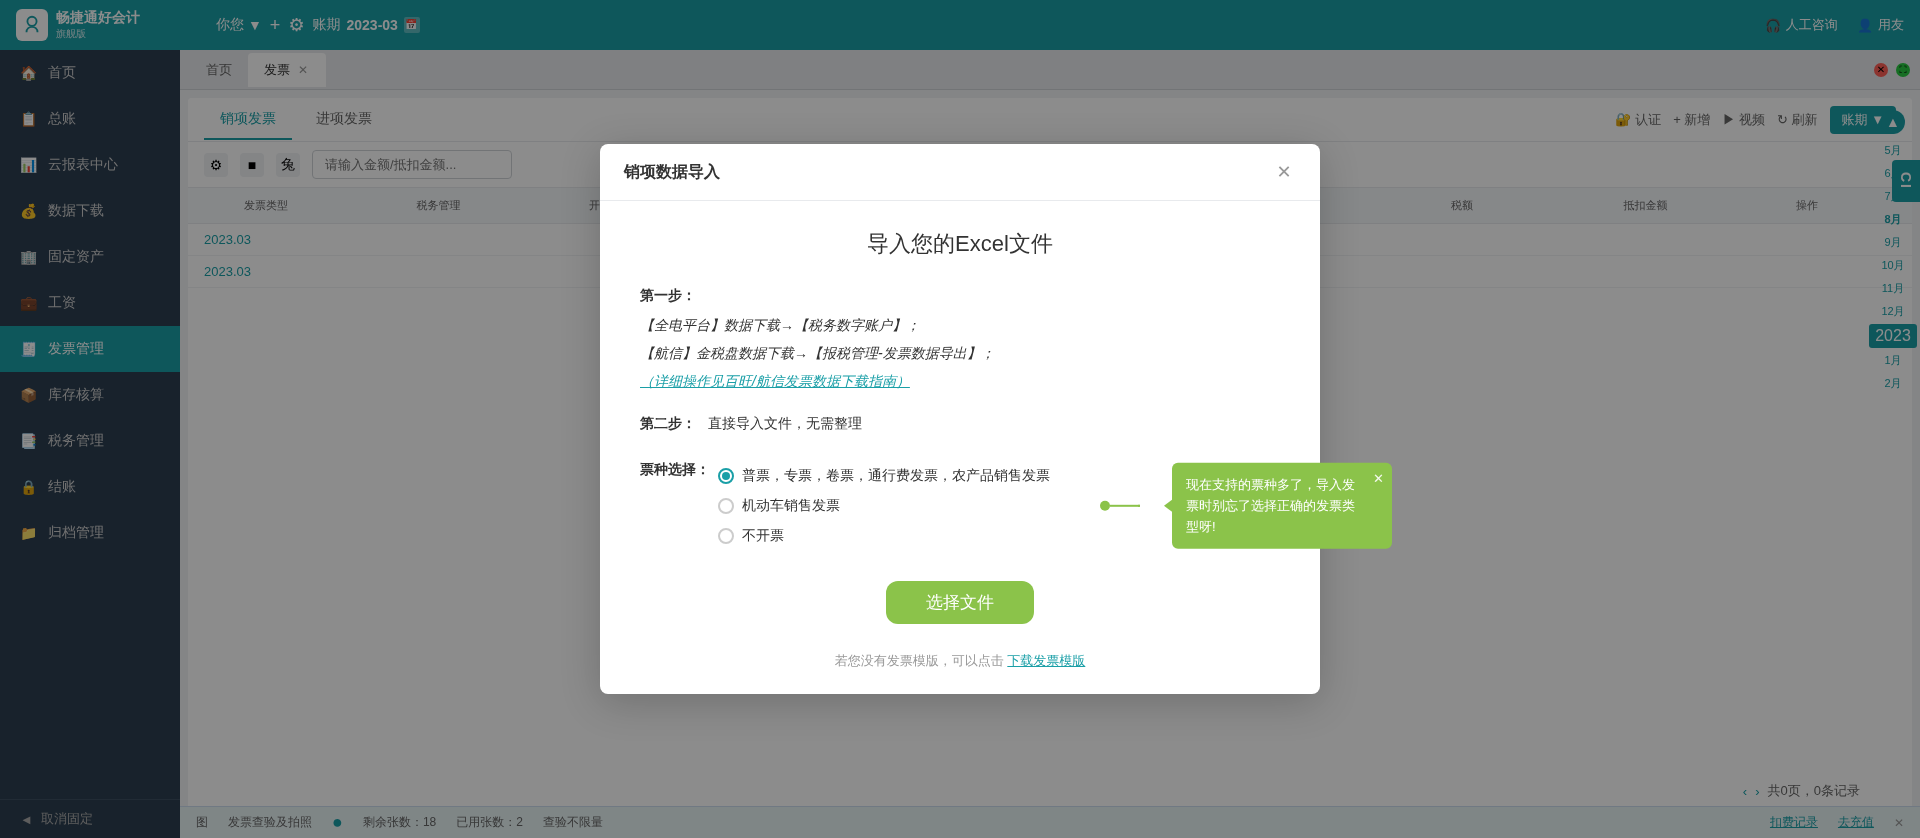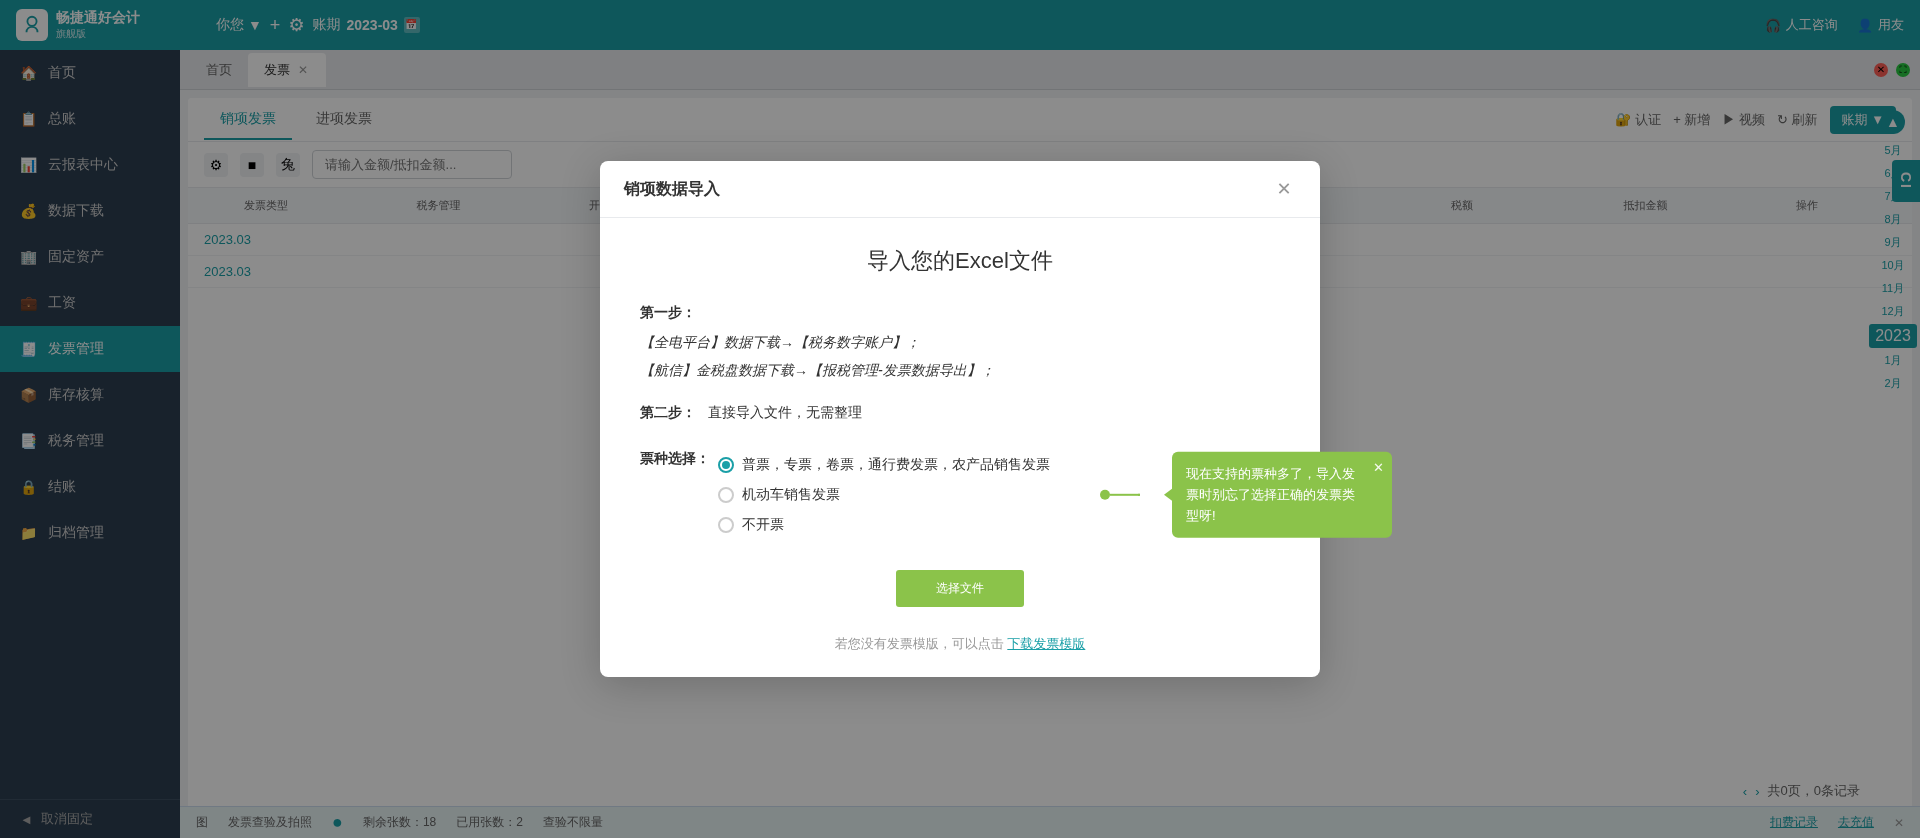--- a/index.html
+++ b/index.html
@@ -120,22 +120,22 @@
     .radio-group { margin-top: 8px; }
     .radio-item { display: flex; align-items: center; gap: 8px; margin-bottom: 12px; cursor: pointer; font-size: 14px; color: #333; }
     .radio-circle {
       width: 16px; height: 16px; border-radius: 50%; border: 2px solid #ccc;
       display: flex; align-items: center; justify-content: center; flex-shrink: 0;
     }
     .radio-circle.checked { border-color: #1a9fa7; }
     .radio-dot { width: 8px; height: 8px; border-radius: 50%; background: #1a9fa7; }
     .modal-footer { text-align: center; padding-bottom: 24px; }
     .select-file-btn {
-      background: #8bc34a; color: white; border: none; border-radius: 3px;
-      padding: 10px 40px; font-size: 12px; cursor: pointer; font-weight: 500;
+      background: #8bc34a; color: white; border: none; border-radius: 12px;
+      padding: 10px 40px; font-size: 17px; cursor: pointer; font-weight: 500;
       margin-bottom: 16px;
     }
     .download-hint { font-size: 13px; color: #999; }
     .download-hint a { color: #1a9fa7; text-decoration: underline; cursor: pointer; }
 
     
     .ci-badge {
       position: absolute; right: 0; top: 160px;
       background: #1a9fa7; color: white; writing-mode: vertical-rl;
       padding: 12px 6px; font-size: 14px; font-weight: bold; cursor: pointer;
@@ -306,21 +306,21 @@
       <span>2023.03</span>
     </div>
   </div>
 </div>
 
 <div style="position:absolute; right:8px; top:110px; bottom:40px; width:38px; display:flex; flex-direction:column; align-items:center; gap:2px; z-index:5;">
   <div style="width:24px; height:24px; background:#1a9fa7; border-radius:50%; display:flex; align-items:center; justify-content:center; color:white; font-size:14px; cursor:pointer; margin-bottom:4px;">▲</div>
   <div style="font-size:11px; color:#1a9fa7; cursor:pointer; padding:3px 4px; text-align:center;">5月</div>
   <div style="font-size:11px; color:#1a9fa7; cursor:pointer; padding:3px 4px; text-align:center;">6月</div>
   <div style="font-size:11px; color:#1a9fa7; cursor:pointer; padding:3px 4px; text-align:center;">7月</div>
-  <div style="font-size:11px; color:#1a9fa7; cursor:pointer; padding:3px 4px; ">8月</div>
+  <div style="font-size:11px; color:#1a9fa7; cursor:pointer; padding:3px 4px; font-weight:bold;">8月</div>
   <div style="font-size:11px; color:#1a9fa7; cursor:pointer; padding:3px 4px; text-align:center;">9月</div>
   <div style="font-size:11px; color:#1a9fa7; cursor:pointer; padding:3px 4px; text-align:center;">10月</div>
   <div style="font-size:11px; color:#1a9fa7; cursor:pointer; padding:3px 4px; text-align:center;">11月</div>
   <div style="font-size:11px; color:#1a9fa7; cursor:pointer; padding:3px 4px; text-align:center;">12月</div>
   <div style="font-size:16px; background:#1a9fa7; color:white; cursor:pointer; padding:3px 6px; border-radius:3px; text-align:center;">2023</div>
   <div style="font-size:11px; color:#1a9fa7; cursor:pointer; padding:3px 4px; text-align:center;">1月</div>
   <div style="font-size:11px; color:#1a9fa7; cursor:pointer; padding:3px 4px; text-align:center;">2月</div>
 </div>
 
 <div style="position:absolute; bottom:38px; right:60px; display:flex; align-items:center; gap:8px; font-size:13px; color:#666; z-index:5;">
@@ -353,20 +353,23 @@
     </div>
 
     <div class="modal-body">
       <div class="modal-main-title">导入您的Excel文件</div>
 
       <div class="step-row">
         <span class="step-label">第一步：</span>
         <div class="step-content">
           <p>【全电平台】数据下载→【税务数字账户】；</p>
           <p>【航信】金税盘数据下载→【报税管理-发票数据导出】；</p>
+          <p>
+            <a class="step-link">（详细操作见百旺/航信发票数据下载指南）</a>
+          </p>
         </div>
       </div>
 
       <div class="step-row">
         <span class="step-label">第二步：</span>
         <span style="font-size:14px; color:#333; margin-left:8px;">直接导入文件，无需整理</span>
       </div>
 
       <div style="display:flex; align-items:flex-start; gap:8px; position:relative;">
         <span style="font-size:14px; color:#333; font-weight:600; flex-shrink:0; margin-top:2px;">票种选择：</span>

